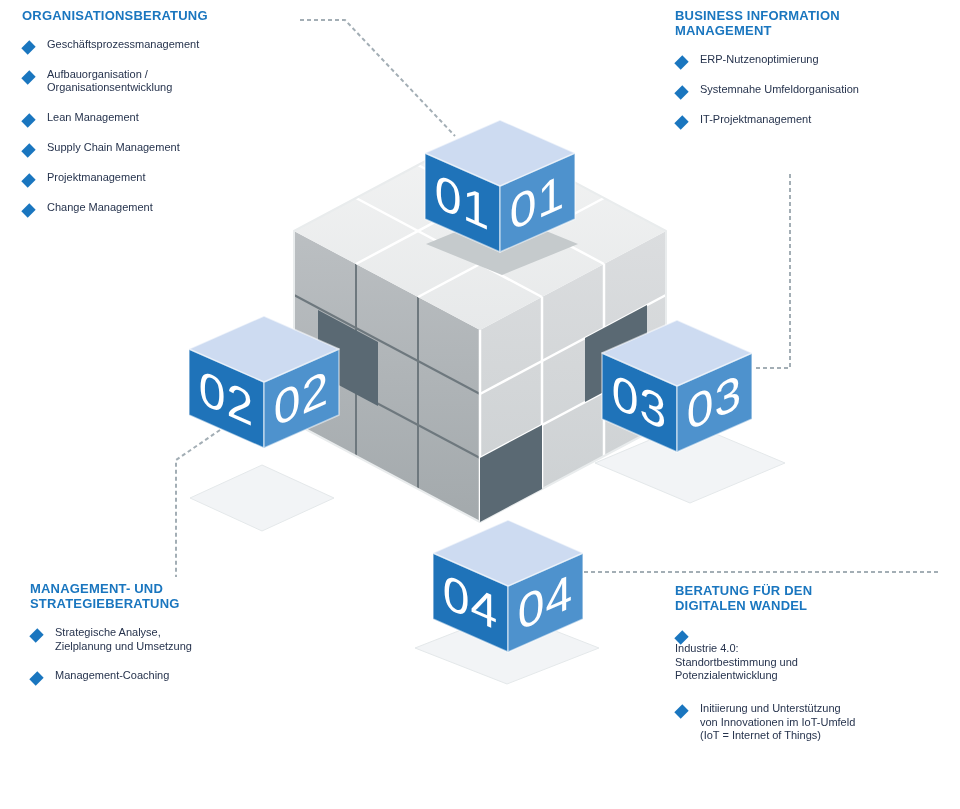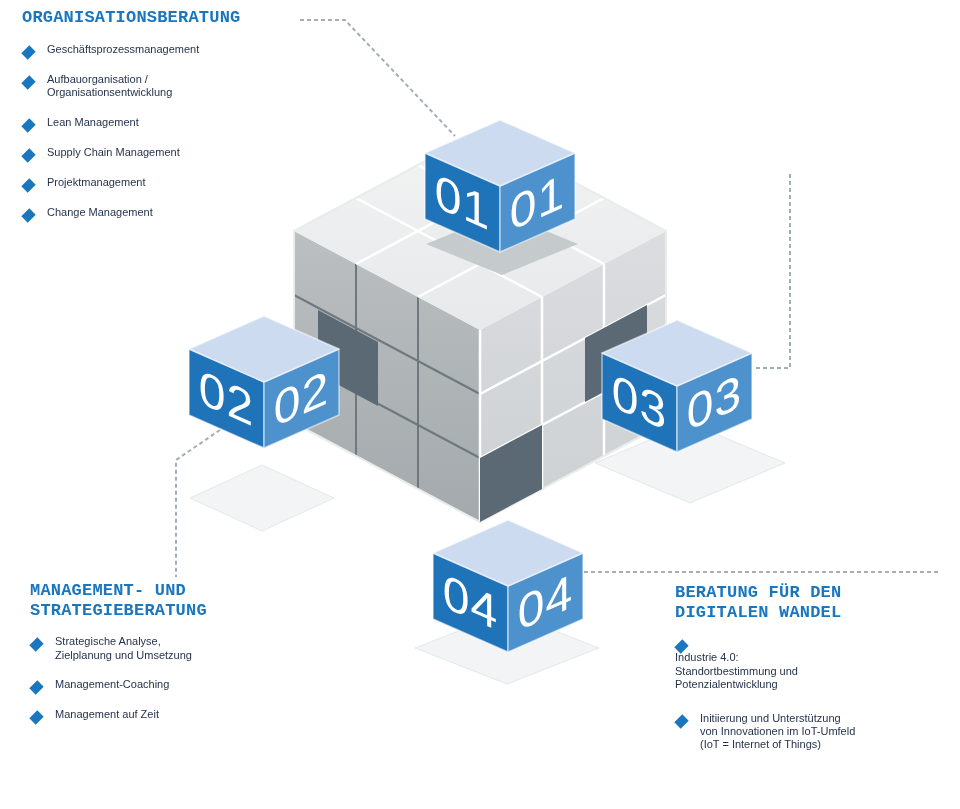--- a/index.html
+++ b/index.html
@@ -12,27 +12,26 @@
   }
   *{margin:0;padding:0;box-sizing:border-box;}
   html,body{width:960px;height:809px;background:#ffffff;overflow:hidden;
     font-family:"Liberation Sans", sans-serif;}
   .stage{position:relative;width:960px;height:809px;}
   .scene{position:absolute;left:0;top:0;}
 
   .block{position:absolute;}
   .block .title{
     color:var(--accent);
-    font-size:17px;
+    font-size:13px;
     font-weight:800;
     line-height:1.16;
     letter-spacing:.2px;
     white-space:pre-line;
     margin-bottom:15px;
-    font-family:Liberation Mono, monospace;
   }
   .item{display:flex;align-items:flex-start;margin-bottom:16px;}
   .item .diamond{
     flex:0 0 auto;
     width:9px;height:9px;
     margin:5px 14px 0 2px;
     background:var(--accent);
     transform:rotate(45deg) scale(1,1.25);
   }
   .item .txt{
@@ -181,36 +180,48 @@
     <div class="item">
       <span class="diamond"></span>
       <span class="txt">Projektmanagement</span>
     </div>
     <div class="item">
       <span class="diamond"></span>
       <span class="txt">Change Management</span>
     </div>
   </div>
 
+  <div class="block" style="left:675px;top:8px;width:280px;">
+    <div class="title">BUSINESS INFORMATION
+MANAGEMENT</div>
+    <div class="item">
+      <span class="diamond"></span>
+      <span class="txt">ERP-Nutzenoptimierung</span>
+    </div>
+    <div class="item">
+      <span class="diamond"></span>
+      <span class="txt">Systemnahe Umfeldorganisation</span>
+    </div>
+    <div class="item">
+      <span class="diamond"></span>
+      <span class="txt">IT-Projektmanagement</span>
+    </div>
+  </div>
 
   <div class="block" style="left:30px;top:581px;width:300px;">
     <div class="title">MANAGEMENT- UND
 STRATEGIEBERATUNG</div>
     <div class="item">
       <span class="diamond"></span>
       <span class="txt">Strategische Analyse,
 Zielplanung und Umsetzung</span>
     </div>
     <div class="item">
       <span class="diamond"></span>
       <span class="txt">Management-Coaching</span>
-    </div>
-    <div class="item">
-      <span class="diamond"></span>
-      <span class="txt">Management auf Zeit</span>
     </div>
   </div>
 
   <div class="block" style="left:675px;top:583px;width:285px;">
     <div class="title">BERATUNG FÜR DEN
 DIGITALEN WANDEL</div>
     <div class="item" style="margin-bottom:20px;flex-direction:column;">
       <span class="diamond"></span>
       <span class="txt">Industrie 4.0:
 Standortbestimmung und

